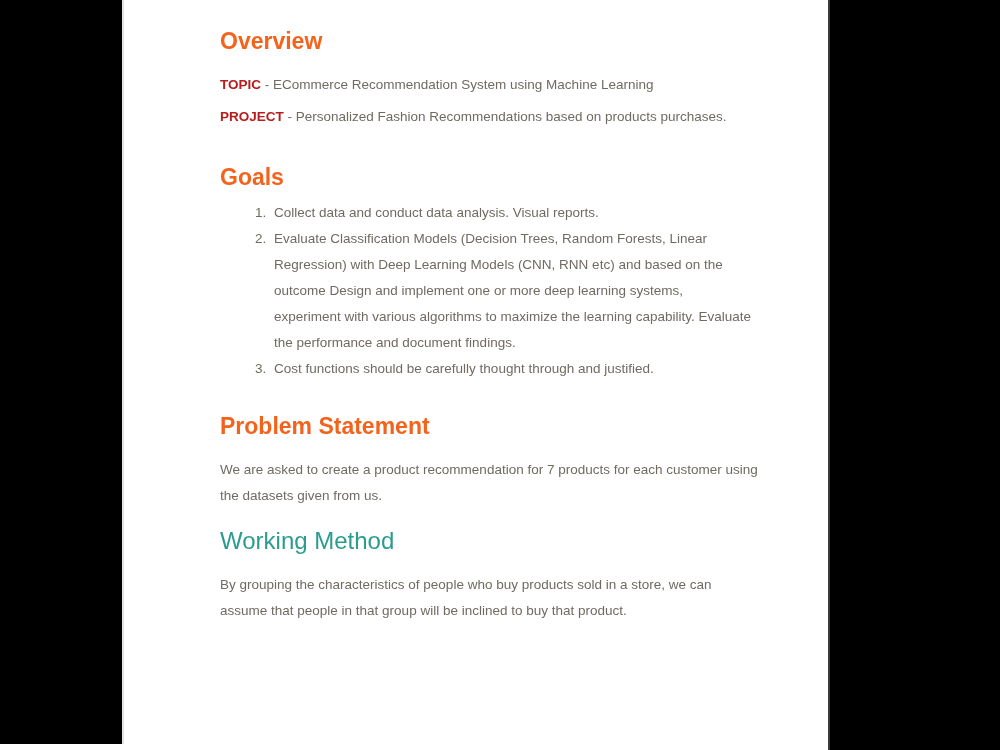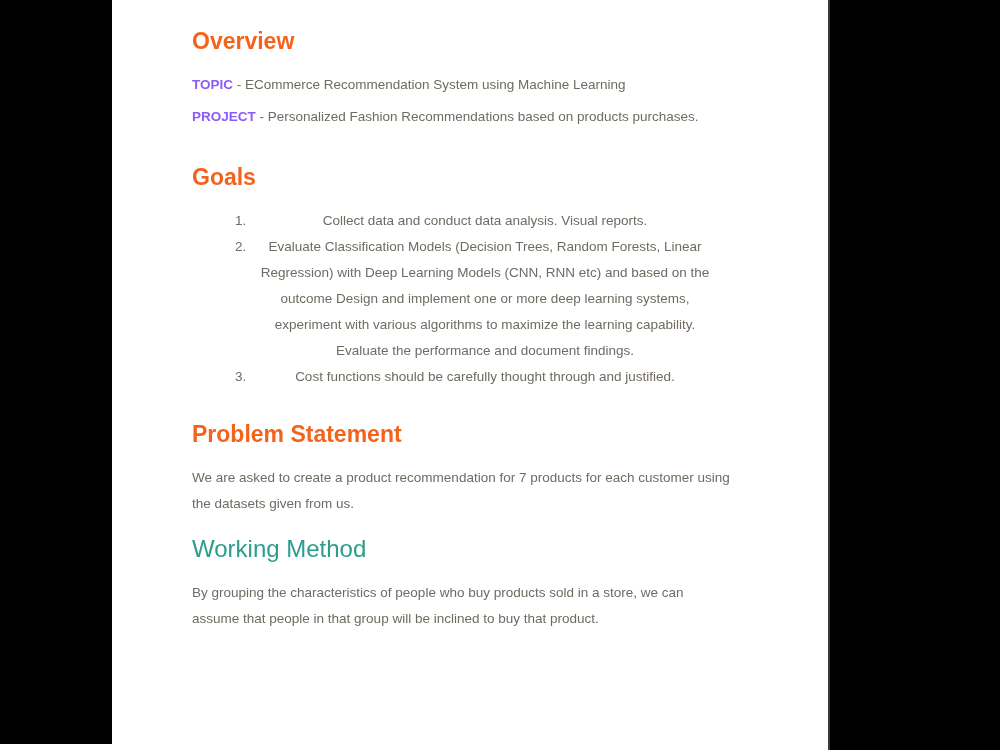--- a/index.html
+++ b/index.html
@@ -26,21 +26,21 @@
   .right-bar {
     position: absolute;
     left: 828px; top: 0;
     width: 172px; height: 750px;
     background: #000000;
     border-left: 2px solid #3a3a3a;
     box-sizing: border-box;
   }
   .page {
     position: absolute;
-    left: 112px; top: 0;
+    left: 140px; top: 0;
     width: 704px; height: 750px;
     background: #ffffff;
   }
   .content {
     position: absolute;
     left: 80px; top: 0;
     width: 540px;
     color: #6f6b62;
     font-size: 13.5px;
   }
@@ -58,34 +58,33 @@
     font-weight: 400;
     color: #2b9c8e;
   }
   p {
     margin: 0;
     line-height: 26px;
     color: #6f6b62;
   }
   strong.label {
     font-weight: 700;
-    color: #8b5cf6;
+    color: #b91c1c;
   }
   span.colon {
     color: #57534b;
   }
   a.doc-link {
     color: #4a7bd6;
     text-decoration: underline;
   }
   ol.goals-list {
-    margin: 16px;
+    margin: 8px;
     padding: 0 0 0 42px;
     list-style: decimal;
-    text-align: center;
   }
   ol.goals-list li {
     line-height: 26px;
     color: #6f6b62;
     padding-left: 4px;
   }
   ol.goals-list li::marker {
     color: #6f6b62;
   }
   .h1-overview { margin-top: 26px; }

